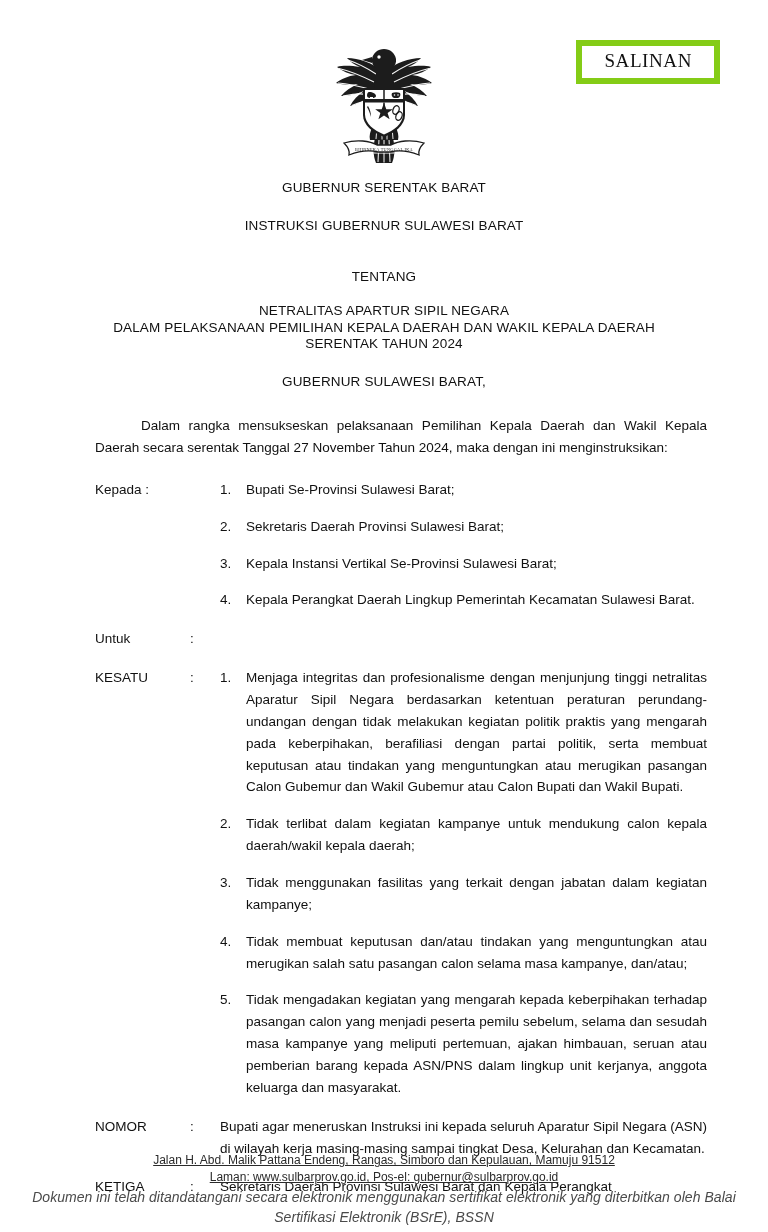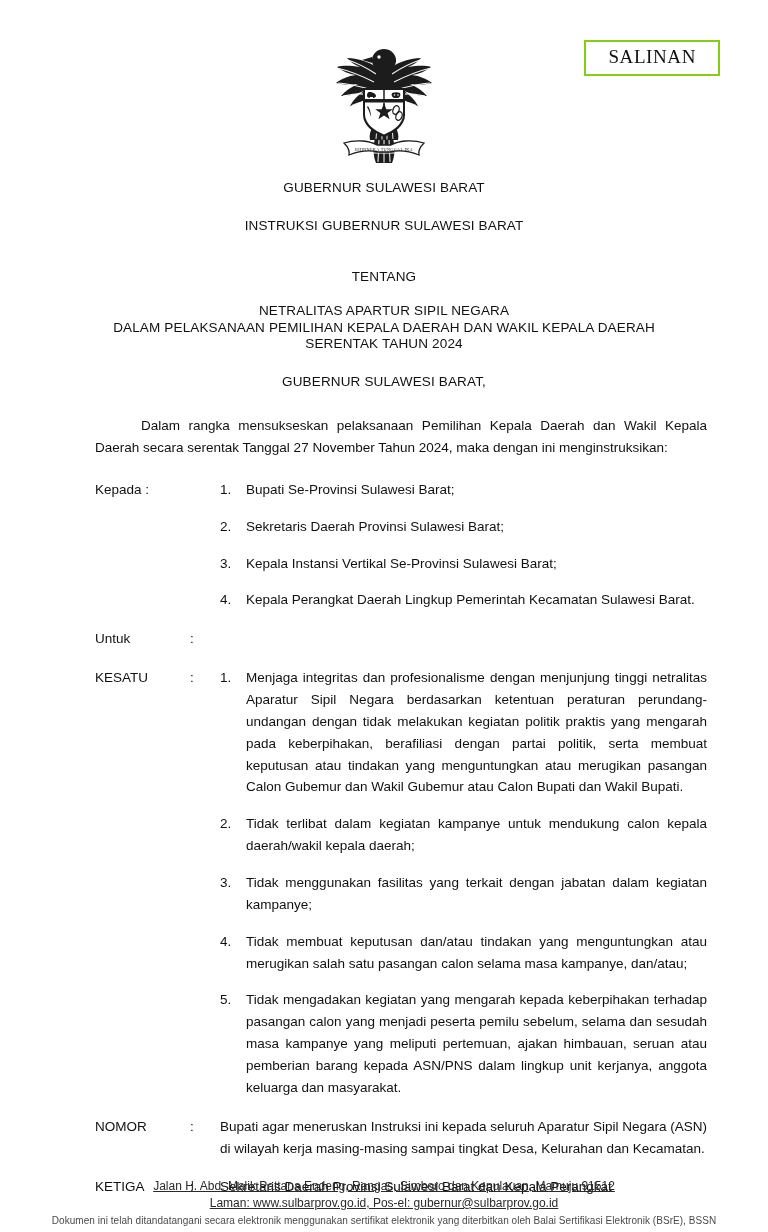--- a/index.html
+++ b/index.html
@@ -27,21 +27,21 @@
     left: 50%;
     top: 40px;
     transform: translateX(-50%);
     width: 108px;
     height: 128px;
   }
   .salinan-box {
     position: absolute;
     right: 48px;
     top: 40px;
-    border: 2px solid #84cc16;
+    border: 6px solid #84cc16;
     padding: 5px 22px 6px 22px;
     font-family: "Liberation Serif", serif;
     font-size: 19px;
     letter-spacing: 0.6px;
     line-height: 1.1;
     color: #111111;
   }
 
   
   .head-block {
@@ -112,21 +112,22 @@
     bottom: 4px;
     text-align: center;
     line-height: 1.42;
   }
   .footer .addr {
     font-size: 12px;
     color: #2a2a2a;
     text-decoration: underline;
   }
   .footer .esign {
-    font-size: 10px;
+    font-size: 14px;
+    font-style: italic;
     color: #4a4a4a;
     margin-top: 2px;
     letter-spacing: 0.05px;
   }
 </style>
 </head>
 <body>
 
 <div class="top-band">
 
@@ -213,21 +214,21 @@
       </g>
     </svg>
   </div>
 
   <div class="salinan-box">
     <span>SALINAN</span>
   </div>
 </div>
 
 <div class="head-block">
-  <p class="head-line">GUBERNUR SULAWESI BARAT</p>
+  <p class="head-line">GUBERNUR SERENTAK BARAT</p>
   <div class="gap-lg"></div>
   <p class="head-line">INSTRUKSI GUBERNUR SULAWESI BARAT</p>
   <div class="gap-md"></div>
   <div class="gap-md"></div>
   <p class="head-line">TENTANG</p>
   <div class="gap-md"></div>
   <p class="head-line">NETRALITAS APARTUR SIPIL NEGARA</p>
   <p class="head-line">DALAM PELAKSANAAN PEMILIHAN KEPALA DAERAH DAN WAKIL KEPALA DAERAH</p>
   <p class="head-line">SERENTAK TAHUN 2024</p>
   <div class="gap-lg"></div>

